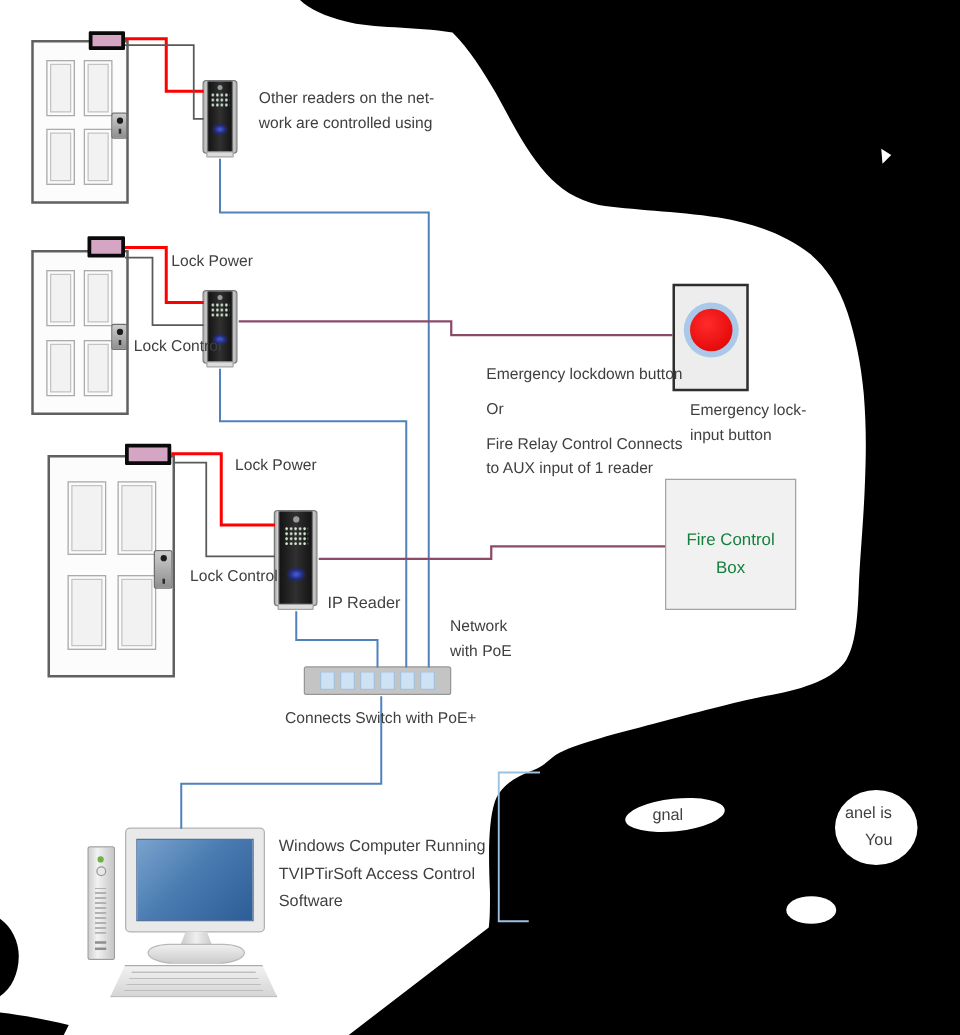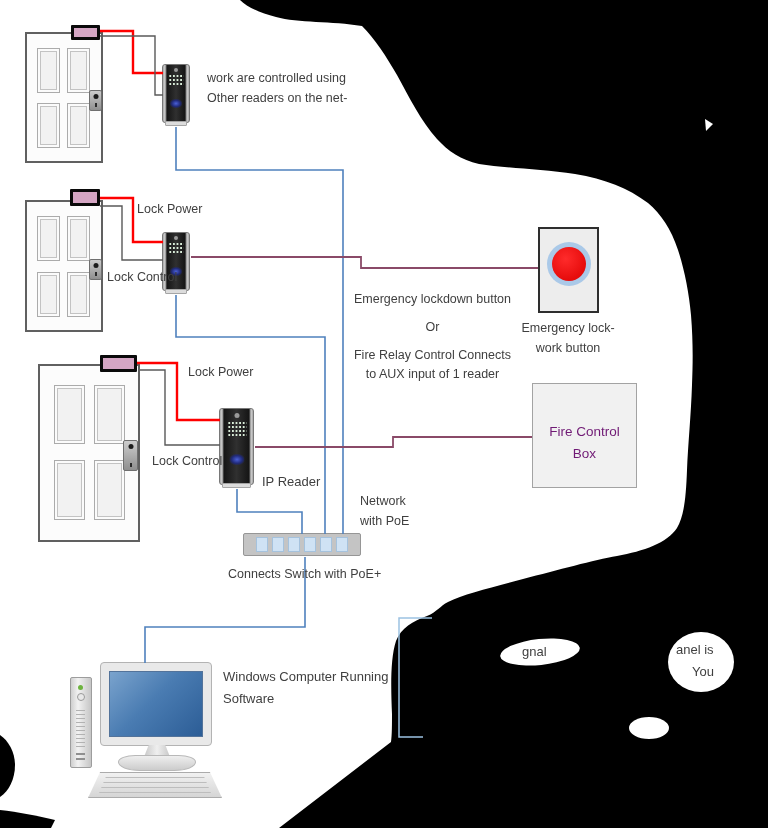--- a/index.html
+++ b/index.html
@@ -1,19 +1,19 @@
 <!DOCTYPE html>
 <html><head>
 <meta charset="utf-8">
 <style>
   html,body{margin:0;padding:0;}
   body{width:768px;height:828px;position:relative;background:#ffffff;overflow:hidden;
        font-family:"Liberation Sans", sans-serif;color:#3f3f3f;}
   .label{position:absolute;font-size:12.5px;line-height:19px;color:#3f3f3f;white-space:nowrap;z-index:5;}
-  .label.center{text-align:center;}
+  .label.center{text-align:left;margin-left:44px;}
 
   
   .door{position:absolute;background:#fcfcfc;border:2px solid #606060;box-sizing:border-box;z-index:2;}
   .panel{position:absolute;background:#f2f2f2;border:1px solid #ababab;
          box-shadow:inset 0 0 0 2px #fbfbfb, inset 0 0 0 3px #c3c3c3;}
   .handle{position:absolute;background:linear-gradient(180deg,#cdcdcd,#8f8f8f);border:1px solid #6f6f6f;border-radius:2px;}
   .handle::before{content:"";position:absolute;top:3px;left:50%;transform:translateX(-50%);
         width:5px;height:5px;border-radius:50%;background:#1c1c1c;}
   .handle::after{content:"";position:absolute;bottom:3px;left:50%;transform:translateX(-50%);
         width:2px;height:4px;background:#2a2a2a;}
@@ -37,21 +37,21 @@
   .port{width:12px;height:15px;background:#cfe2f4;border:1px solid #a5c2dd;box-sizing:border-box;}
 
   
   .ebox{position:absolute;left:538px;top:227px;width:61px;height:86px;background:#ededed;
       border:2px solid #2e2e2e;box-sizing:border-box;z-index:3;}
   .ering{position:absolute;left:7px;top:13px;width:44px;height:44px;border-radius:50%;background:#aac9e8;}
   .ered{position:absolute;left:5px;top:5px;width:34px;height:34px;border-radius:50%;
       background:radial-gradient(circle at 40% 35%,#ff2b2b,#e60c0c 70%);}
   .firebox{position:absolute;left:532px;top:383px;width:105px;height:105px;background:#f1f1f1;
       border:1.5px solid #a3a3a3;box-sizing:border-box;z-index:3;
-      font-size:13.5px;line-height:22px;text-align:center;padding-top:37px;color:#701a75;}
+      font-size:13.5px;line-height:22px;text-align:center;padding-top:37px;color:#15803d;}
 
   
   .tower{position:absolute;left:70px;top:677px;width:22px;height:91px;border:1px solid #9d9d9d;border-radius:2px;
       background:linear-gradient(90deg,#cfcfcf,#f2f2f2 35%,#c6c6c6);box-sizing:border-box;z-index:3;}
   .t-led{position:absolute;top:7px;left:7px;width:5px;height:5px;border-radius:50%;background:#6db33f;}
   .t-btn{position:absolute;top:15px;left:6px;width:8px;height:8px;border-radius:50%;border:1px solid #9a9a9a;background:#e8e8e8;box-sizing:border-box;}
   .t-vents{position:absolute;top:32px;bottom:20px;left:5px;right:6px;
       background:repeating-linear-gradient(180deg,#b2b2b2 0 1px,rgba(0,0,0,0) 1px 4px);}
   .t-slot{position:absolute;left:5px;width:9px;height:2px;background:#8f8f8f;}
   .monitor{position:absolute;left:100px;top:662px;width:112px;height:84px;background:#e9e9e9;
@@ -180,49 +180,50 @@
     <polyline points="237,489 237,512 302,512 302,534"></polyline>
     <polyline points="305,557 305,627 145,627 145,663"></polyline>
   </g>
   <g stroke="#8a4a68" stroke-width="1.8" fill="none">
     <polyline points="191,257 361,257 361,268 538,268"></polyline>
     <polyline points="255,447 393,447 393,437 532,437"></polyline>
   </g>
 </svg>
 
 <div class="label" style="left:207px;top:68px;line-height:20px;">
+  <div>Other readers on the net-</div>
   <div>work are controlled using</div>
-  <div>Other readers on the net-</div>
 </div>
 
 <div class="label" style="left:137px;top:200px;">Lock Power</div>
 <div class="label" style="left:107px;top:268px;">Lock Control</div>
 <div class="label" style="left:188px;top:363px;">Lock Power</div>
 <div class="label" style="left:152px;top:452px;">Lock Control</div>
 <div class="label" style="left:262px;top:472px;font-size:13px;">IP Reader</div>
 
 <div class="label center" style="left:345px;top:290px;width:175px;">Emergency lockdown button</div>
 <div class="label center" style="left:345px;top:318px;width:175px;">Or</div>
 <div class="label center" style="left:345px;top:346px;width:175px;">Fire Relay Control Connects</div>
 <div class="label center" style="left:345px;top:365px;width:175px;">to AUX input of 1 reader</div>
 
 <div class="label center" style="left:508px;top:318px;width:120px;line-height:20px;">
   <div>Emergency lock-</div>
-  <div>work button</div>
+  <div>input button</div>
 </div>
 
 <div class="label" style="left:360px;top:491px;line-height:20px;">
   <div>Network</div>
   <div>with PoE</div>
 </div>
 
 <div class="label" style="left:228px;top:565px;">Connects Switch with PoE+</div>
 
 <div class="label" style="left:223px;top:666px;line-height:22px;font-size:13px;">
   <div>Windows Computer Running</div>
+  <div>TVIPTirSoft Access Control</div>
   <div>Software</div>
 </div>
 
 <svg class="layer mask" width="768" height="828" viewBox="0 0 768 828">
   <path fill="#000000" d="
     M240,0
     C247,7 260,13 276,17
     C298,23 332,21 362,26
     C375,39 386,56 397,75
     C409,97 421,121 437,139

